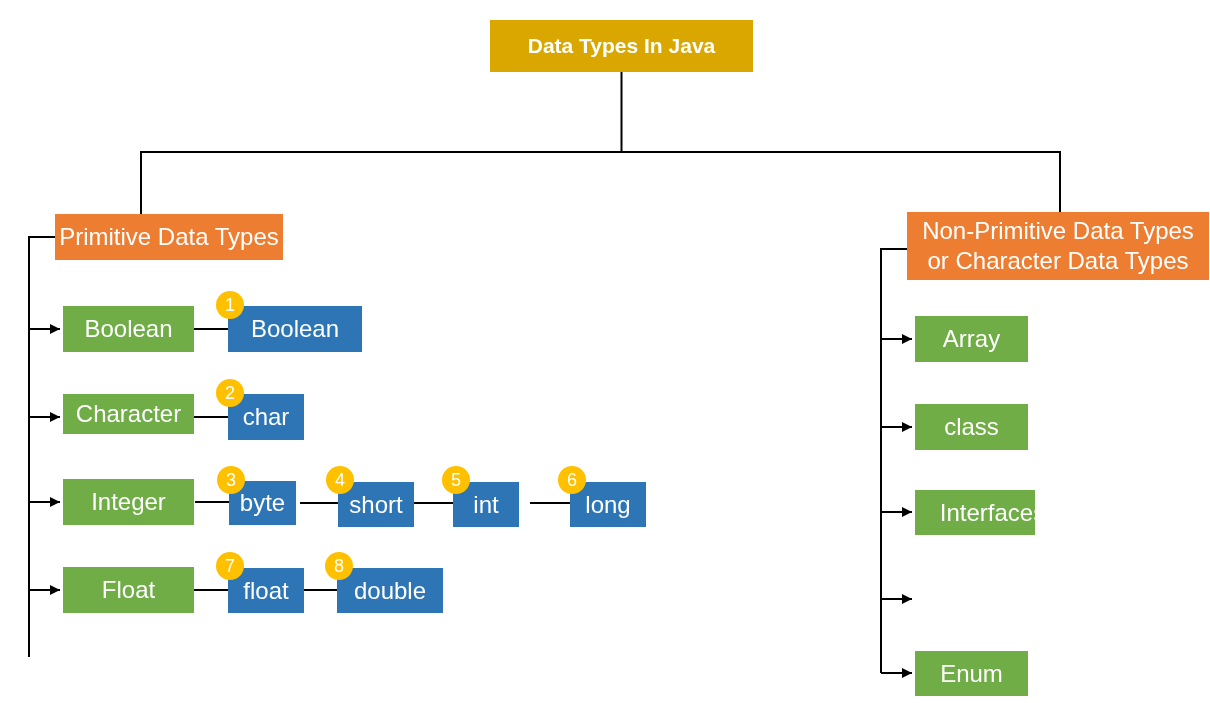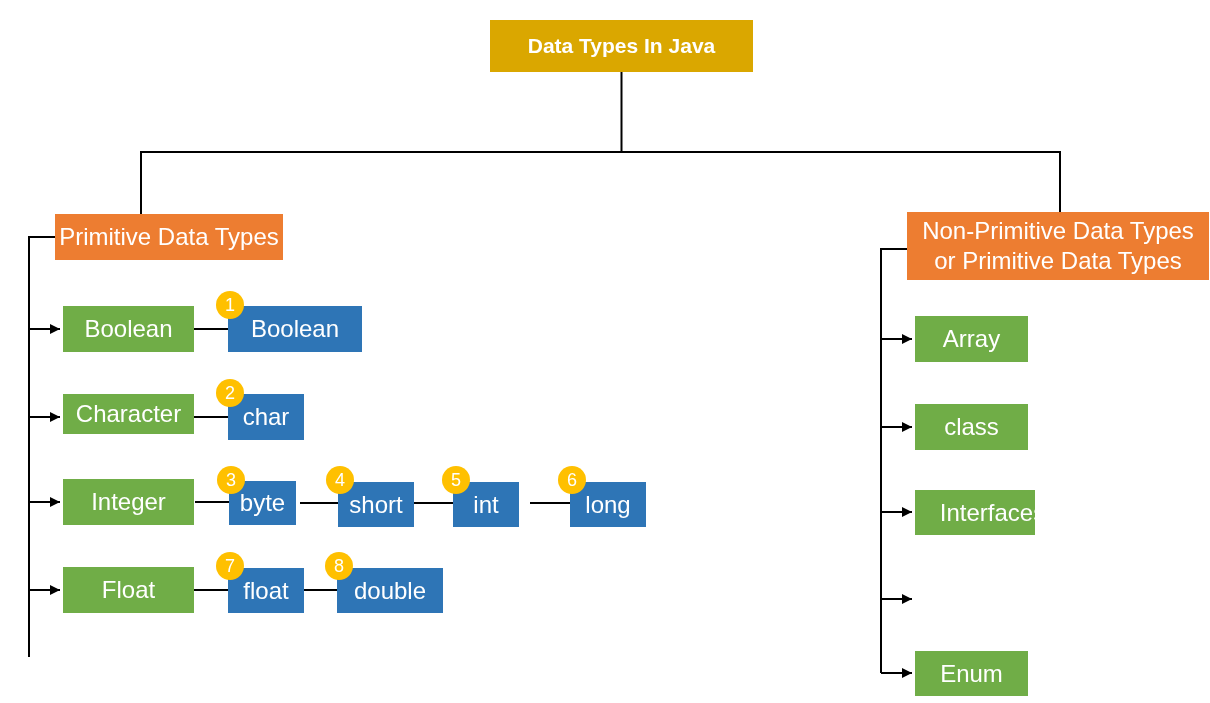--- a/index.html
+++ b/index.html
@@ -133,21 +133,21 @@
 
   <div class="box blue-box" style="left:337px;top:568px;width:106px;height:45px;">
     <span>double</span>
   </div>
   <div class="badge" style="left:325px;top:552px;">
     <span>8</span>
   </div>
 
   <div class="box orange-box two-line" style="left:907px;top:212px;width:302px;height:68px;flex-direction:column;align-items:center;">
     <span>Non-Primitive Data Types</span>
-    <span>or Primitive Data Types</span>
+    <span>or Character Data Types</span>
   </div>
 
   <div class="box green-box" style="left:915px;top:316px;width:113px;height:46px;">
     <span>Array</span>
   </div>
   <div class="box green-box" style="left:915px;top:404px;width:113px;height:46px;">
     <span>class</span>
   </div>
   <div class="box green-box" style="left:915px;top:490px;width:120px;height:45px;padding-left:35px;">
     <span>Interfaces</span>

